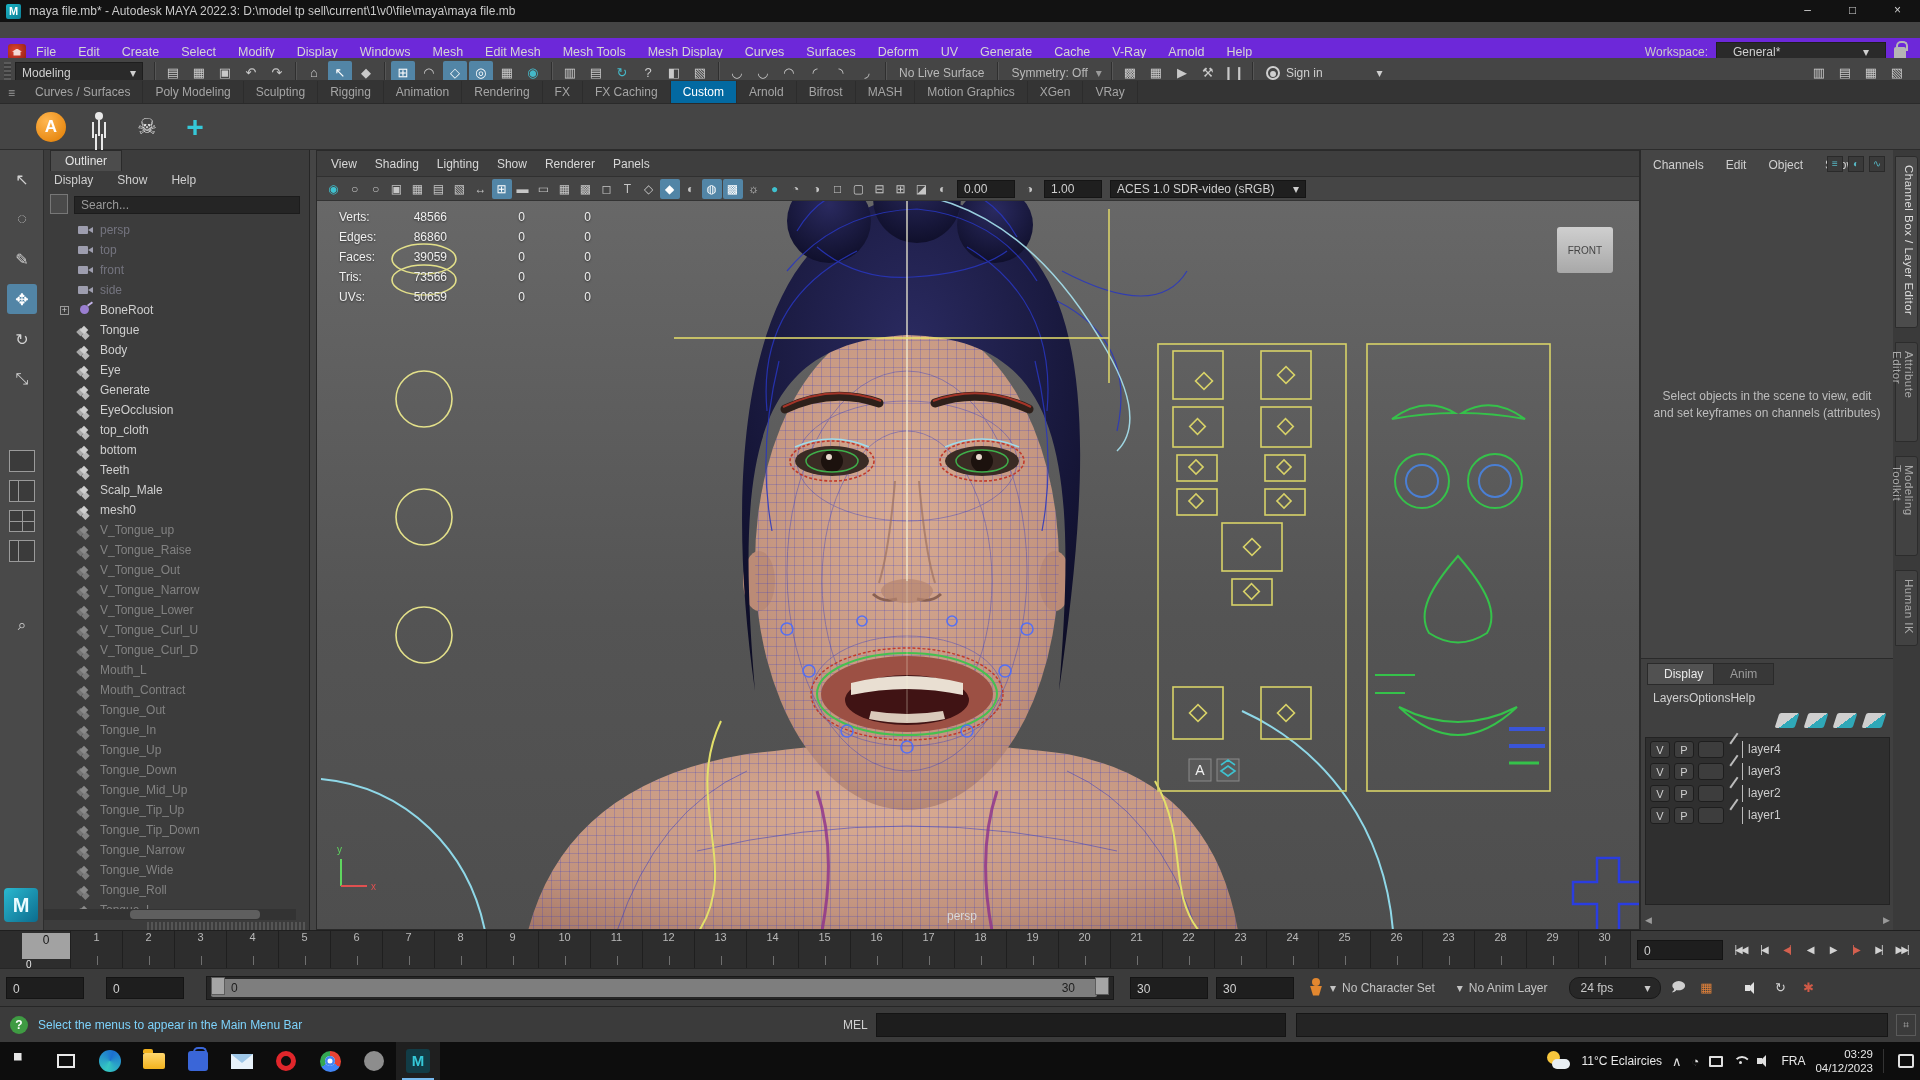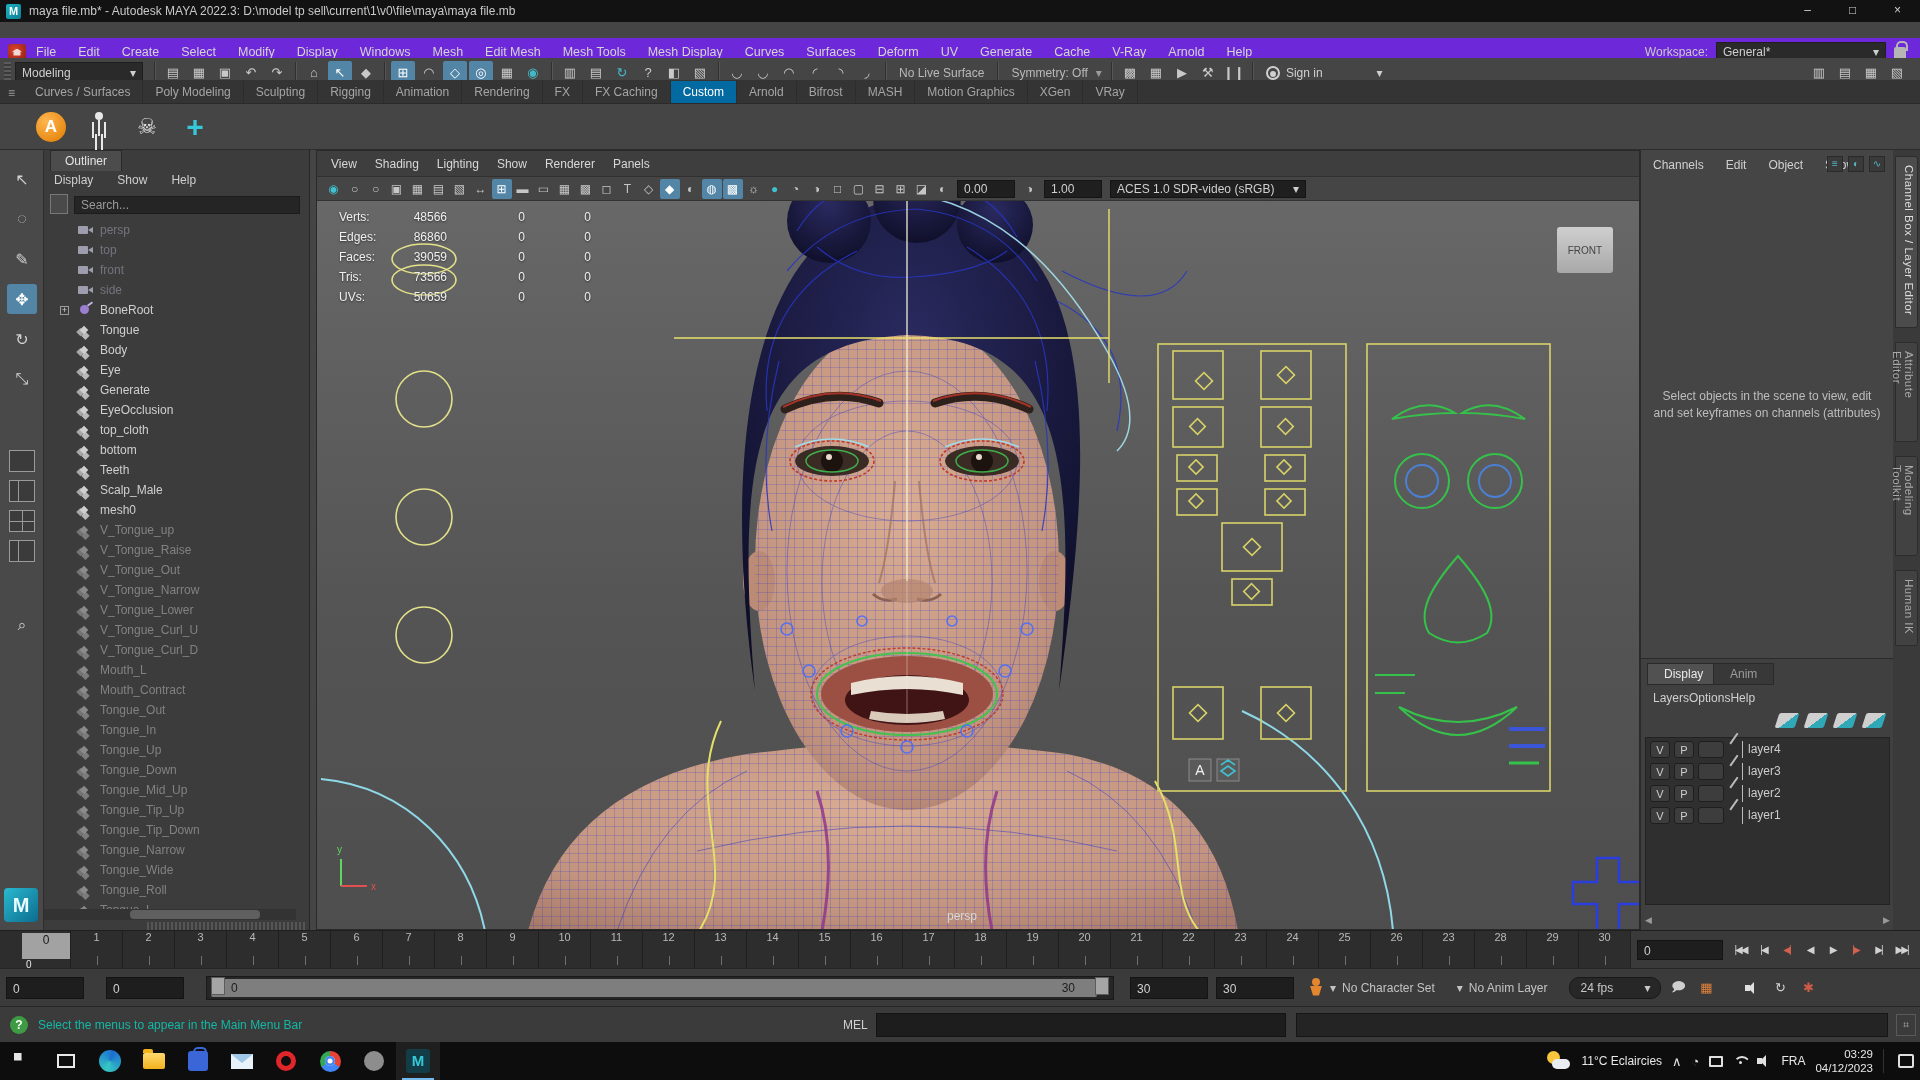--- a/index.html
+++ b/index.html
@@ -12,21 +12,21 @@
   .titletext{color:#c9c9c9;font-size:12px;}
   .wincontrols{position:absolute;right:0;top:0;height:22px;display:flex;}
   .winbtn{width:45px;height:22px;text-align:center;line-height:20px;color:#cfcfcf;font-size:12px;}
   
   .menubar{left:0;top:22px;width:1920px;height:28px;background:#6d28d9;display:flex;align-items:center;border-bottom:1px solid #2c2c2c;margin-top:16px;}
   .homeicon{width:18px;height:16px;margin:0 10px 0 8px;background:radial-gradient(circle at 40% 40%,#e0452f,#8f1d12);border-radius:3px;position:relative;}
   .homeicon:after{content:"";position:absolute;left:4px;top:5px;width:10px;height:7px;background:#f3d9d4;clip-path:polygon(50% 0,100% 45%,85% 45%,85% 100%,15% 100%,15% 45%,0 45%);}
   .menus{display:flex;gap:22px;color:#d4d4d4;font-size:12.5px;}
   .menus span{cursor:default;}
   .wsarea{position:absolute;right:14px;top:0;height:28px;display:flex;align-items:center;gap:8px;}
-  .wsdrop{width:170px;height:20px;background:#2a2a2a;border:1px solid #1f1f1f;color:#cfcfcf;display:flex;align-items:center;padding:0 6px;justify-content:space-between;}
+  .wsdrop{width:170px;height:20px;background:#2a2a2a;border:1px solid #1f1f1f;color:#cfcfcf;display:flex;align-items:center;padding:0 16px;justify-content:space-between;}
   .lockico{width:12px;height:14px;position:relative;background:#b5b5b5;border-radius:2px;margin-top:4px;}
   .lockico:before{content:"";position:absolute;left:2px;top:-6px;width:8px;height:8px;border:2px solid #b5b5b5;border-bottom:none;border-radius:5px 5px 0 0;}
   
   .statusline{left:0;top:58px;width:1920px;height:30px;background:#454545;display:flex;align-items:center;border-bottom:1px solid #2e2e2e;}
   .grip{width:7px;height:22px;margin:0 4px;background:repeating-linear-gradient(0deg,#5b5b5b 0 2px,#3a3a3a 2px 4px);}
   .modedrop{width:128px;height:22px;background:#2a2a2a;border:1px solid #1e1e1e;display:flex;align-items:center;justify-content:space-between;padding:0 6px;color:#cfcfcf;margin-right:6px;}
   .sep{width:1px;height:22px;background:#2f2f2f;margin:0 5px;box-shadow:1px 0 0 #565656;}
   .sico{width:24px;height:24px;display:flex;align-items:center;justify-content:center;color:#c9c9c9;font-size:13px;border-radius:2px;margin:0 1px;}
   .sico.active{background:#5285a6;color:#fff;}
   .sico.teal{color:#45b8c8;}
@@ -141,21 +141,21 @@
   .charset-ico{width:16px;height:20px;position:relative;}
   .charset-ico:before{content:"";position:absolute;left:4px;top:0;width:8px;height:8px;border-radius:50%;background:#e2872f;}
   .charset-ico:after{content:"";position:absolute;left:2px;top:8px;width:12px;height:10px;background:#e2872f;clip-path:polygon(0 0,100% 0,75% 100%,25% 100%);}
   .fpsdrop{width:92px;height:22px;background:#272727;border:1px solid #191919;border-radius:10px;display:flex;align-items:center;justify-content:space-between;padding:0 10px;color:#c9c9c9;}
   .aico{width:22px;height:22px;display:flex;align-items:center;justify-content:center;color:#cfcfcf;font-size:13px;}
   .aico.orange{color:#e0813a;}
   .aico.red{color:#cf5a47;}
   
   .cmdline{left:0;top:1006px;width:1920px;height:36px;background:#3b3b3b;border-top:1px solid #262626;display:flex;align-items:center;}
   .helpico{width:18px;height:18px;border-radius:50%;background:#3f9b43;color:#fff;font-weight:bold;font-size:12px;text-align:center;line-height:18px;margin:0 10px;}
-  .helptext{color:#14b8a6;}
+  .helptext{color:#7dd3fc;}
   .mel-label{position:absolute;left:843px;color:#d0d0d0;}
   .mel-input{position:absolute;left:876px;width:410px;height:24px;background:#1d1d1d;border:1px solid #141414;}
   .mel-output{position:absolute;left:1296px;width:592px;height:24px;background:#242424;border:1px solid #161616;}
   .cmd-toggle{position:absolute;right:4px;width:20px;height:22px;border:1px solid #5a5a5a;color:#b5b5b5;font-size:10px;text-align:center;line-height:20px;}
   
   .taskbar{left:0;top:1042px;width:1920px;height:38px;background:#0d0d0d;display:flex;align-items:center;}
   .startbtn{width:44px;height:38px;display:flex;align-items:center;justify-content:center;}
   .winlogo{width:16px;height:16px;background:conic-gradient(#e6e6e6 0 360deg);clip-path:polygon(0 0,47% 0,47% 47%,0 47%);box-shadow:0 0 0 0;position:relative;}
   .winlogo:after{content:"";position:absolute;left:0;top:0;width:16px;height:16px;background:#e6e6e6;clip-path:polygon(53% 0,100% 0,100% 47%,53% 47%,53% 53%,100% 53%,100% 100%,53% 100%,53% 53%,47% 53%,47% 100%,0 100%,0 53%,47% 53%,47% 47%,47% 53%);}
   .searchbox{width:292px;height:32px;background:#f2f2f2;border:1px solid #888;display:flex;align-items:center;padding:0 8px;gap:8px;}

